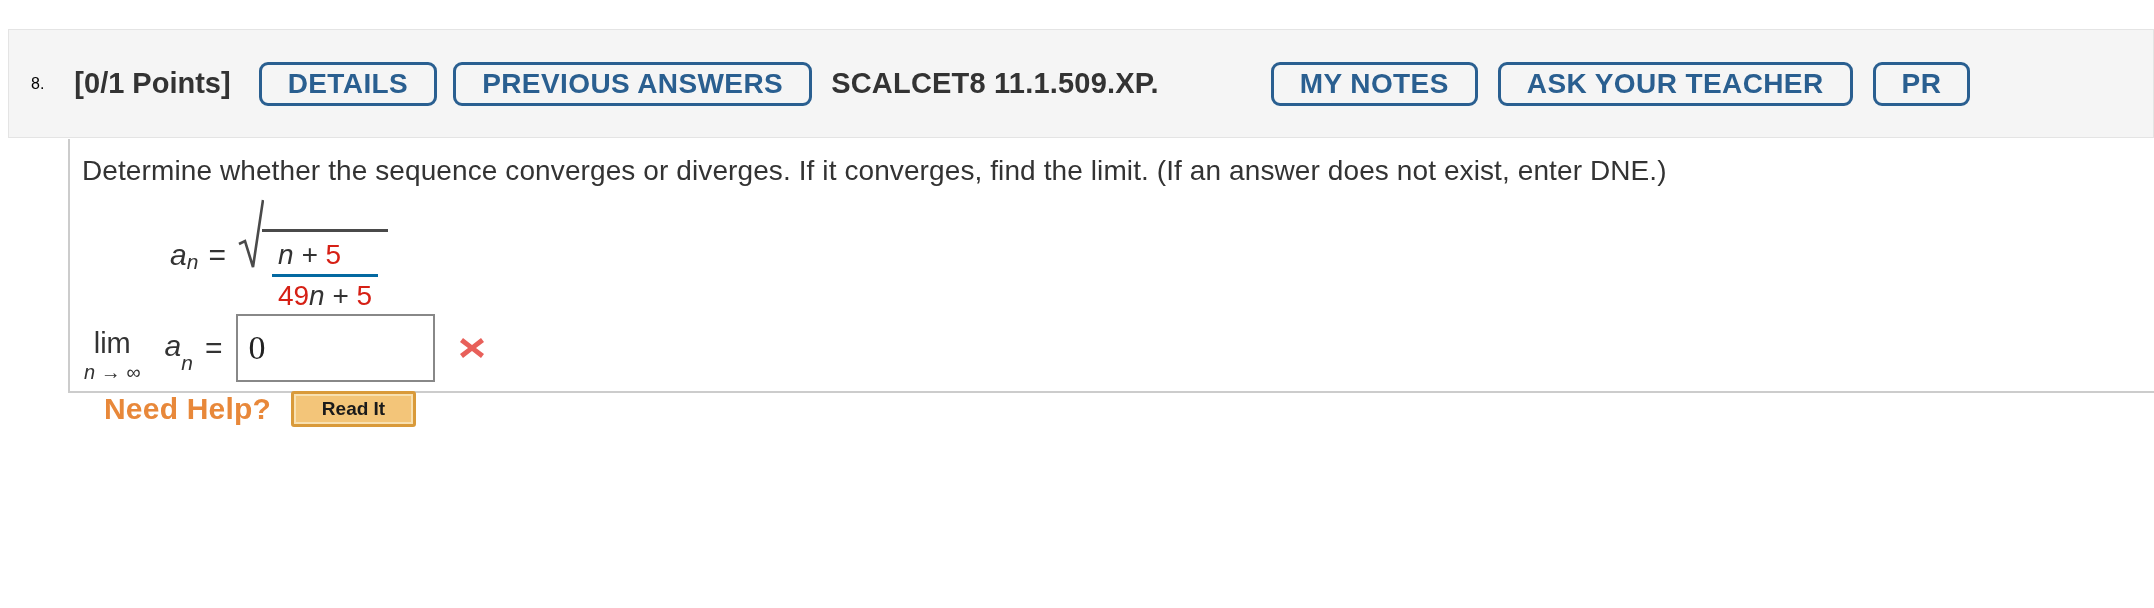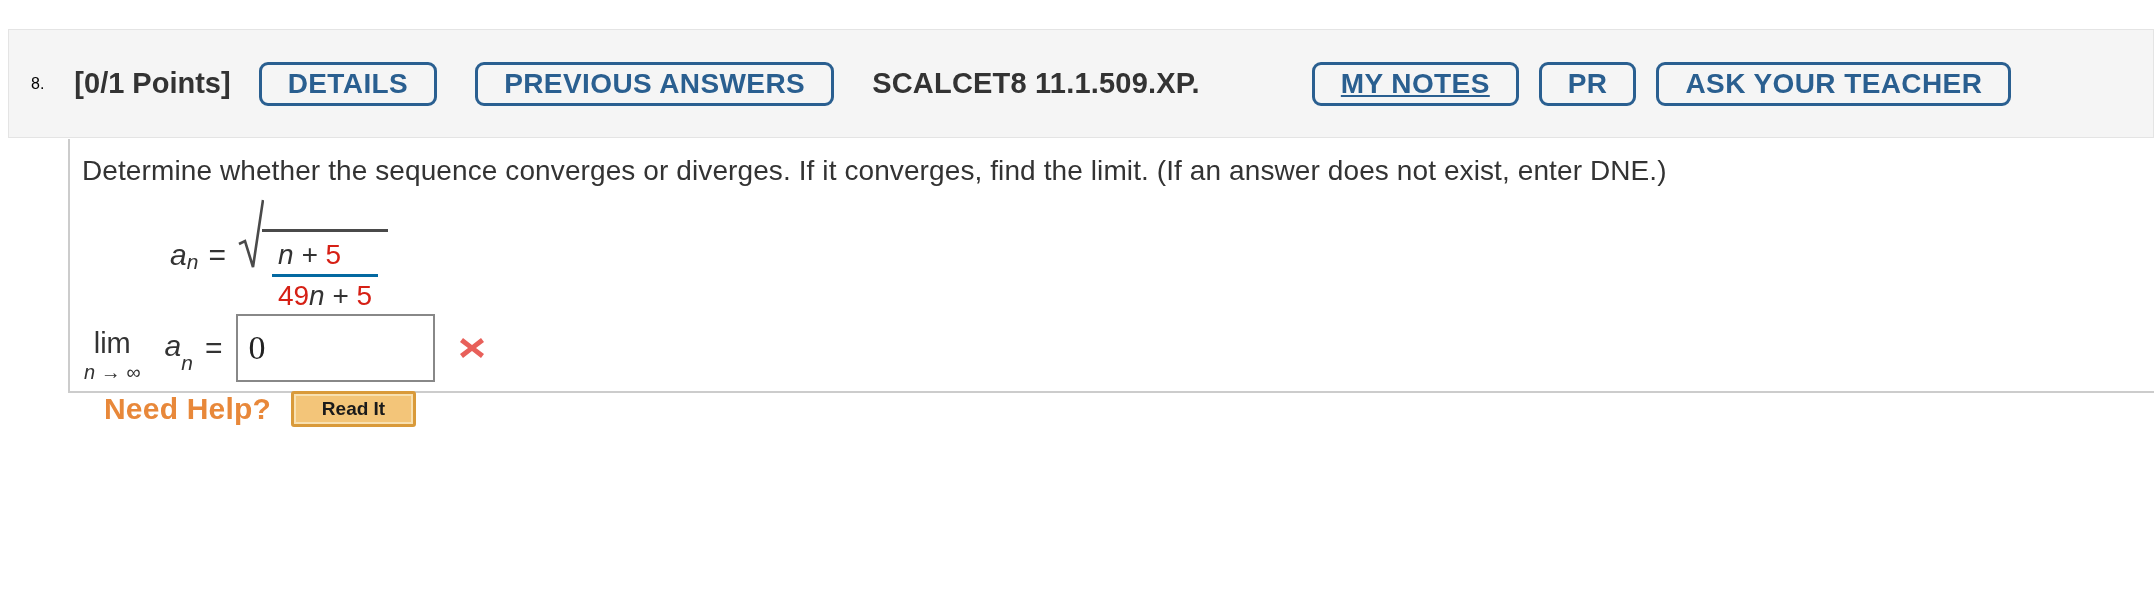--- a/index.html
+++ b/index.html
@@ -47,29 +47,29 @@
     color: #2a5f90;
     font-size: 28px;
     font-weight: bold;
     letter-spacing: 0.4px;
     padding: 0 26px;
     box-sizing: border-box;
     cursor: pointer;
     font-family: "Liberation Sans", sans-serif;
   }
   #btn-details { margin-left: 28px; }
-  #btn-previous-answers { margin-left: 38px; }
+  #btn-previous-answers { margin-left: 16px; }
   #problem-code {
     font-size: 29px;
     font-weight: bold;
     color: #333333;
-    margin-left: 38px;
+    margin-left: 19px;
     letter-spacing: 0.2px;
   }
-  #btn-my-notes { margin-left: 112px; text-decoration: underline; }
+  #btn-my-notes { margin-left: 112px; }
   #btn-ask-your-teacher { margin-left: 20px; }
   #btn-practice-another { margin-left: 20px; }
 
   
   #question-body {
     position: absolute;
     left: 68px;
     top: 139px;
     width: 2086px;
     height: 254px;
@@ -267,23 +267,23 @@
   <span id="points-badge">[0/1 Points]</span>
 
   <button class="hdr-btn" id="btn-details">DETAILS</button>
 
   <button class="hdr-btn" id="btn-previous-answers">PREVIOUS ANSWERS</button>
 
   <span id="problem-code">SCALCET8 11.1.509.XP.</span>
 
   <button class="hdr-btn" id="btn-my-notes">MY NOTES</button>
 
+  <button class="hdr-btn" id="btn-ask-your-teacher">ASK YOUR TEACHER</button>
+
   <button class="hdr-btn" id="btn-practice-another">PR</button>
-
-  <button class="hdr-btn" id="btn-ask-your-teacher">ASK YOUR TEACHER</button>
 </div>
 
 <div id="question-body">
   <div id="question-panel-inner">
 
     <div id="prompt-text">Determine whether the sequence converges or diverges. If it converges, find the limit. (If an answer does not exist, enter DNE.)</div>
 
     <div id="formula-row">
       <span class="var-a">a</span>
         <span class="sub">n</span>

